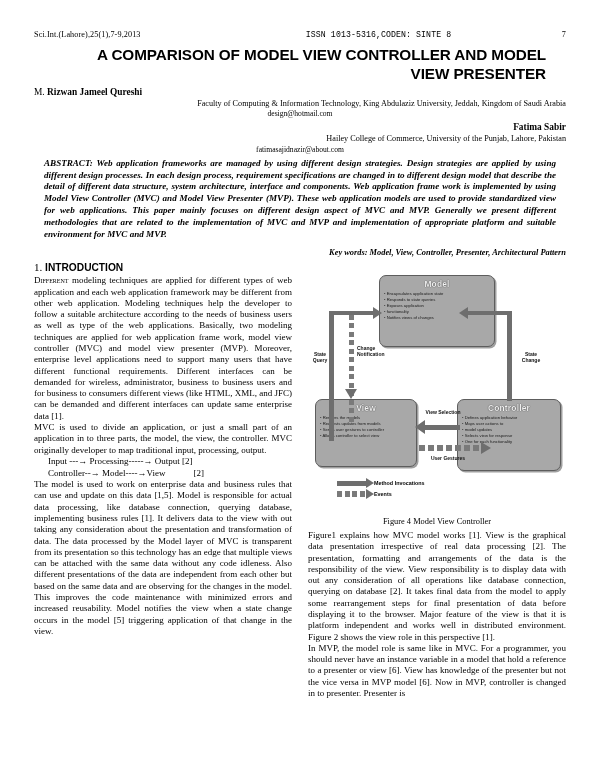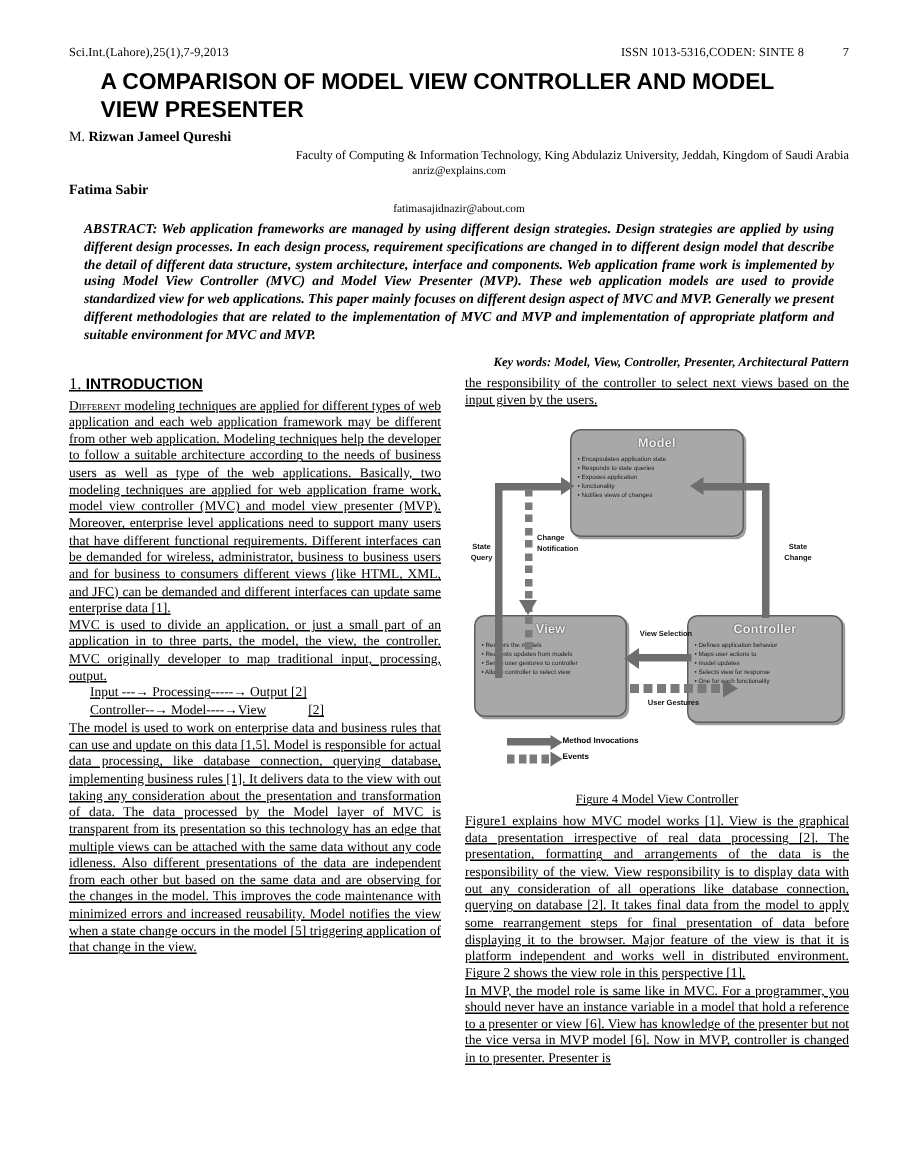--- a/index.html
+++ b/index.html
@@ -12,67 +12,67 @@
     height: 776px;
     font-family: "Liberation Serif", serif;
     color: #000;
     position: relative;
     overflow: hidden;
   }
   .page {
     width: 600px;
     height: 776px;
     box-sizing: border-box;
-    padding: 30px 34px 10px 46px;
+    padding: 30px 34px 10px 34px;
     position: relative;
     border-radius: 22px;
   }
 
   
   .runhead {
     display: flex;
     align-items: baseline;
     font-size: 8.2px;
     letter-spacing: .1px;
     margin-bottom: 7px;
   }
   .runhead .rh-left { width: 175px; }
-  .runhead .rh-center { flex: 1; text-align: right; padding-left: 12px;}
+  .runhead .rh-center { flex: 1; text-align: center; padding-left: 12px; font-family: Liberation Mono, monospace;}
   .runhead .rh-right { width: 30px; text-align: right; }
 
   
   .title {
     font-family: "Liberation Sans", sans-serif;
     font-weight: bold;
     font-size: 15.3px;
-    text-align: left;
+    text-align: right;
     line-height: 1.22;
     letter-spacing: -0.1px;
-    margin: 2px 20px 3px 21px;
+    margin: 2px 20px 3px 33px;
   }
 
   .author {
     text-align: left;
     font-size: 9.4px;
     line-height: 1.3;
     margin-top: 2px;
   }
   .author b { font-weight: bold; }
   .affil {
     text-align: right;
     font-size: 8.2px;
     line-height: 1.32;
   }
   .email {
     text-align: center;
     font-size: 7.6px;
     line-height: 1.35;
   }
   .author2 {
-    text-align: left;
+    text-align: right;
     font-size: 9.4px;
     font-weight: bold;
     line-height: 1.4;
     margin-top: 1px;
   }
 
   
   .abstract {
     font-size: 9.1px;
     font-style: italic;
@@ -90,21 +90,20 @@
     font-weight: bold;
     margin-top: 7px;
     margin-bottom: 3px;
   }
 
   
   .cols {
     display: flex;
     gap: 16px;
     margin-top: 4px;
-    text-decoration: underline;
   }
   .col {
     width: 258px;
     font-size: 9.0px;
     line-height: 1.255;
     text-align: justify;
   }
   .col p { margin: 0; }
   .sec-head {
     font-family: "Liberation Sans", sans-serif;
@@ -260,23 +259,24 @@
     <div class="rh-center">ISSN 1013-5316,CODEN: SINTE 8</div>
     <div class="rh-right">7</div>
   </div>
 
   <div class="title">A COMPARISON OF MODEL VIEW CONTROLLER AND MODEL VIEW PRESENTER</div>
 
   <div class="author">
     <span>M. <b>Rizwan Jameel Qureshi</b></span>
   </div>
   <div class="affil">Faculty of Computing &amp; Information Technology, King Abdulaziz University, Jeddah, Kingdom of Saudi Arabia</div>
-  <div class="email">anriz@explains.com</div>
+  <div class="email">design@hotmail.com</div>
 
   <div class="author2">Fatima Sabir</div>
+  <div class="affil">Hailey College of Commerce, University of the Punjab, Lahore, Pakistan</div>
   <div class="email">fatimasajidnazir@about.com</div>
 
   <div class="abstract">
     <span class="lead">ABSTRACT:</span><span> Web application frameworks are managed by using different design strategies. Design strategies are applied by using different design processes. In each design process, requirement specifications are changed in to different design model that describe the detail of different data structure, system architecture, interface and components. Web application frame work is implemented by using Model View Controller (MVC) and Model View Presenter (MVP). These web application models are used to provide standardized view for web applications. This paper mainly focuses on different design aspect of MVC and MVP. Generally we present different methodologies that are related to the implementation of MVC and MVP and implementation of appropriate platform and suitable environment for MVC and MVP.</span>
   </div>
 
   <div class="keywords">Key words: Model, View, Controller, Presenter, Architectural Pattern</div>
 
   <div class="cols">
 
@@ -290,21 +290,20 @@
 
       <p>MVC is used to divide an application, or just a small part of an application in to three parts, the model, the view, the controller. MVC originally developer to map traditional input, processing, output.</p>
 
       <p class="eqline">Input ---→ Processing-----→ Output [2]</p>
       <p class="eqline"><span>Controller--→ Model----→View</span><span class="sp"></span><span>[2]</span></p>
 
       <p>The model is used to work on enterprise data and business rules that can use and update on this data [1,5]. Model is responsible for actual data processing, like database connection, querying database, implementing business rules [1]. It delivers data to the view with out taking any consideration about the presentation and transformation of data. The data processed by the Model layer of MVC is transparent from its presentation so this technology has an edge that multiple views can be attached with the same data without any code idleness. Also different presentations of the data are independent from each other but based on the same data and are observing for the changes in the model. This improves the code maintenance with minimized errors and increased reusability.  Model notifies the view when a state change occurs in the model [5] triggering application of that change in the view.</p>
     </div>
 
     <div class="col">
-      <p>the responsibility of the controller to select next views based on the input given by the users.</p>
 
       <div class="figure">
         <div class="fig-canvas">
 
           <div class="node n-model">
             <div class="node-title">Model</div>
             <ul>
               <li>Encapsulates application state</li>
               <li>Responds to state queries</li>
               <li>Exposes application</li>

